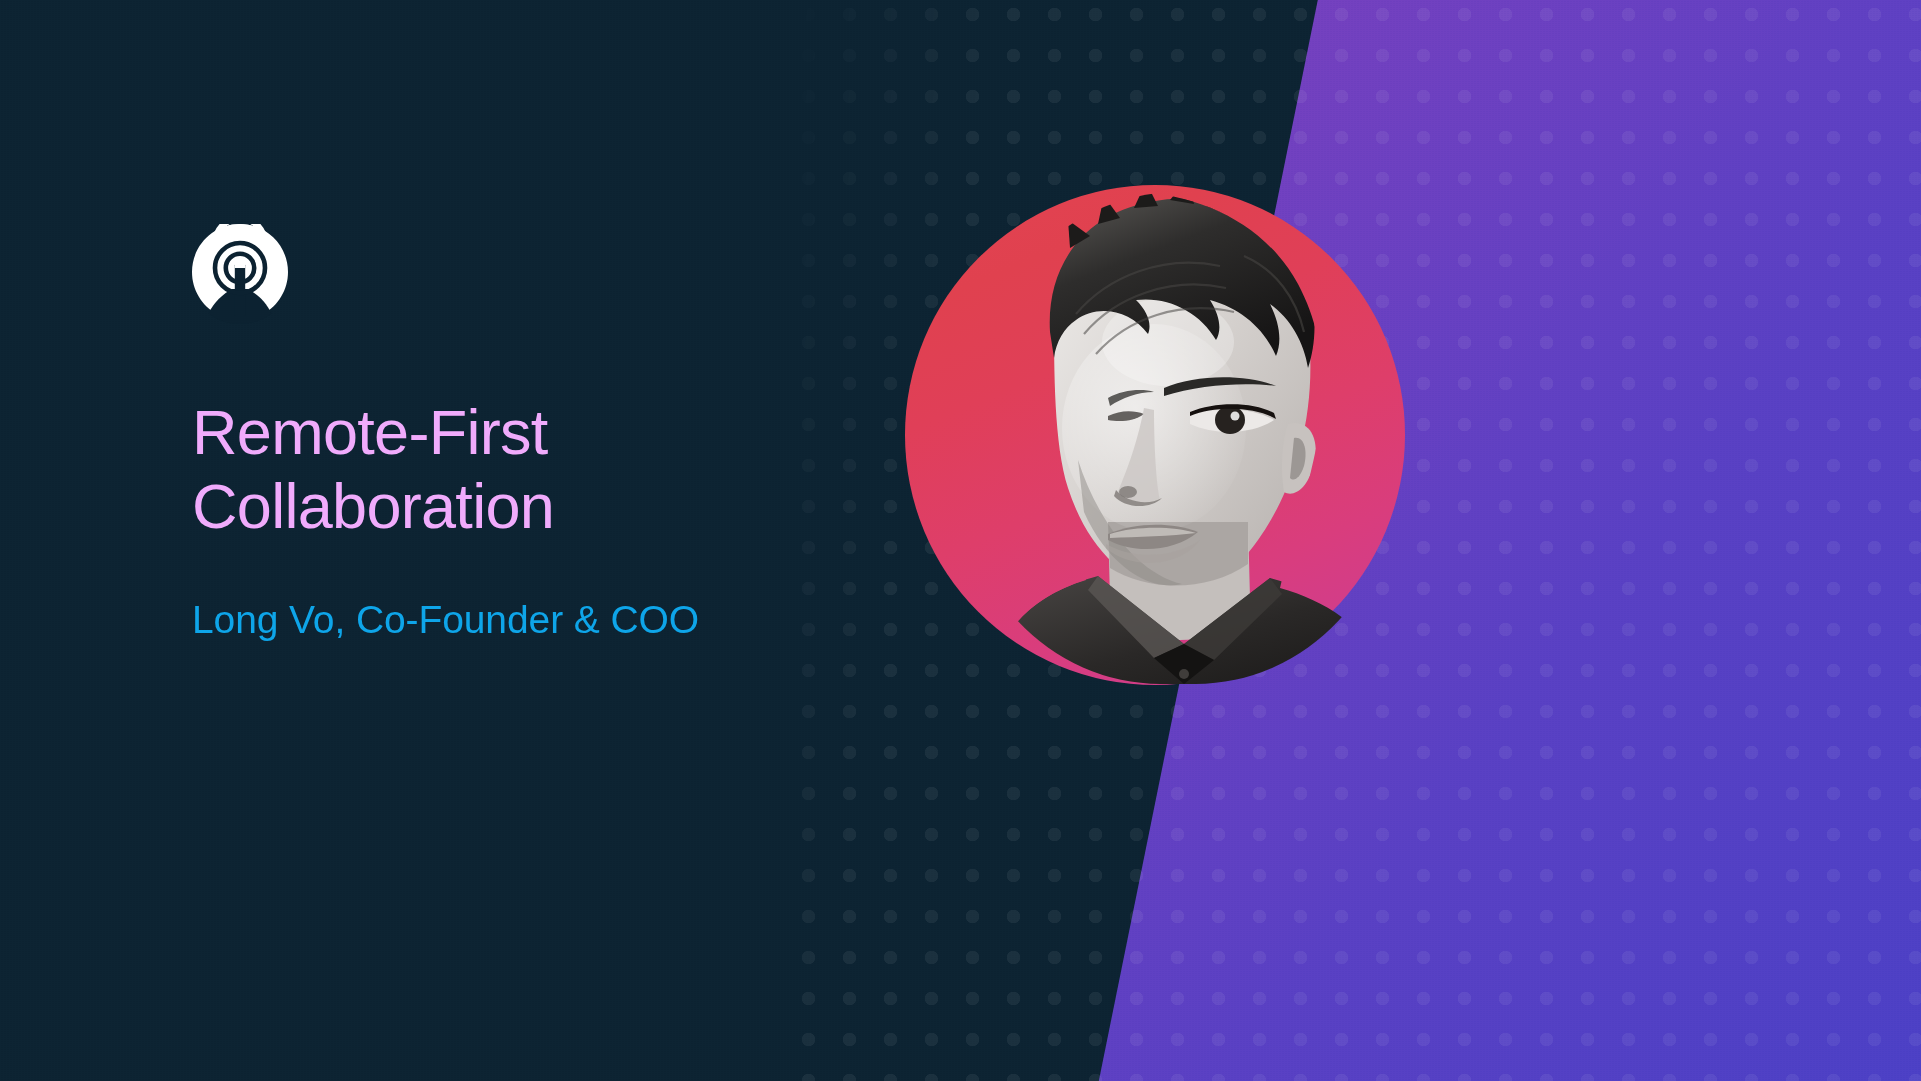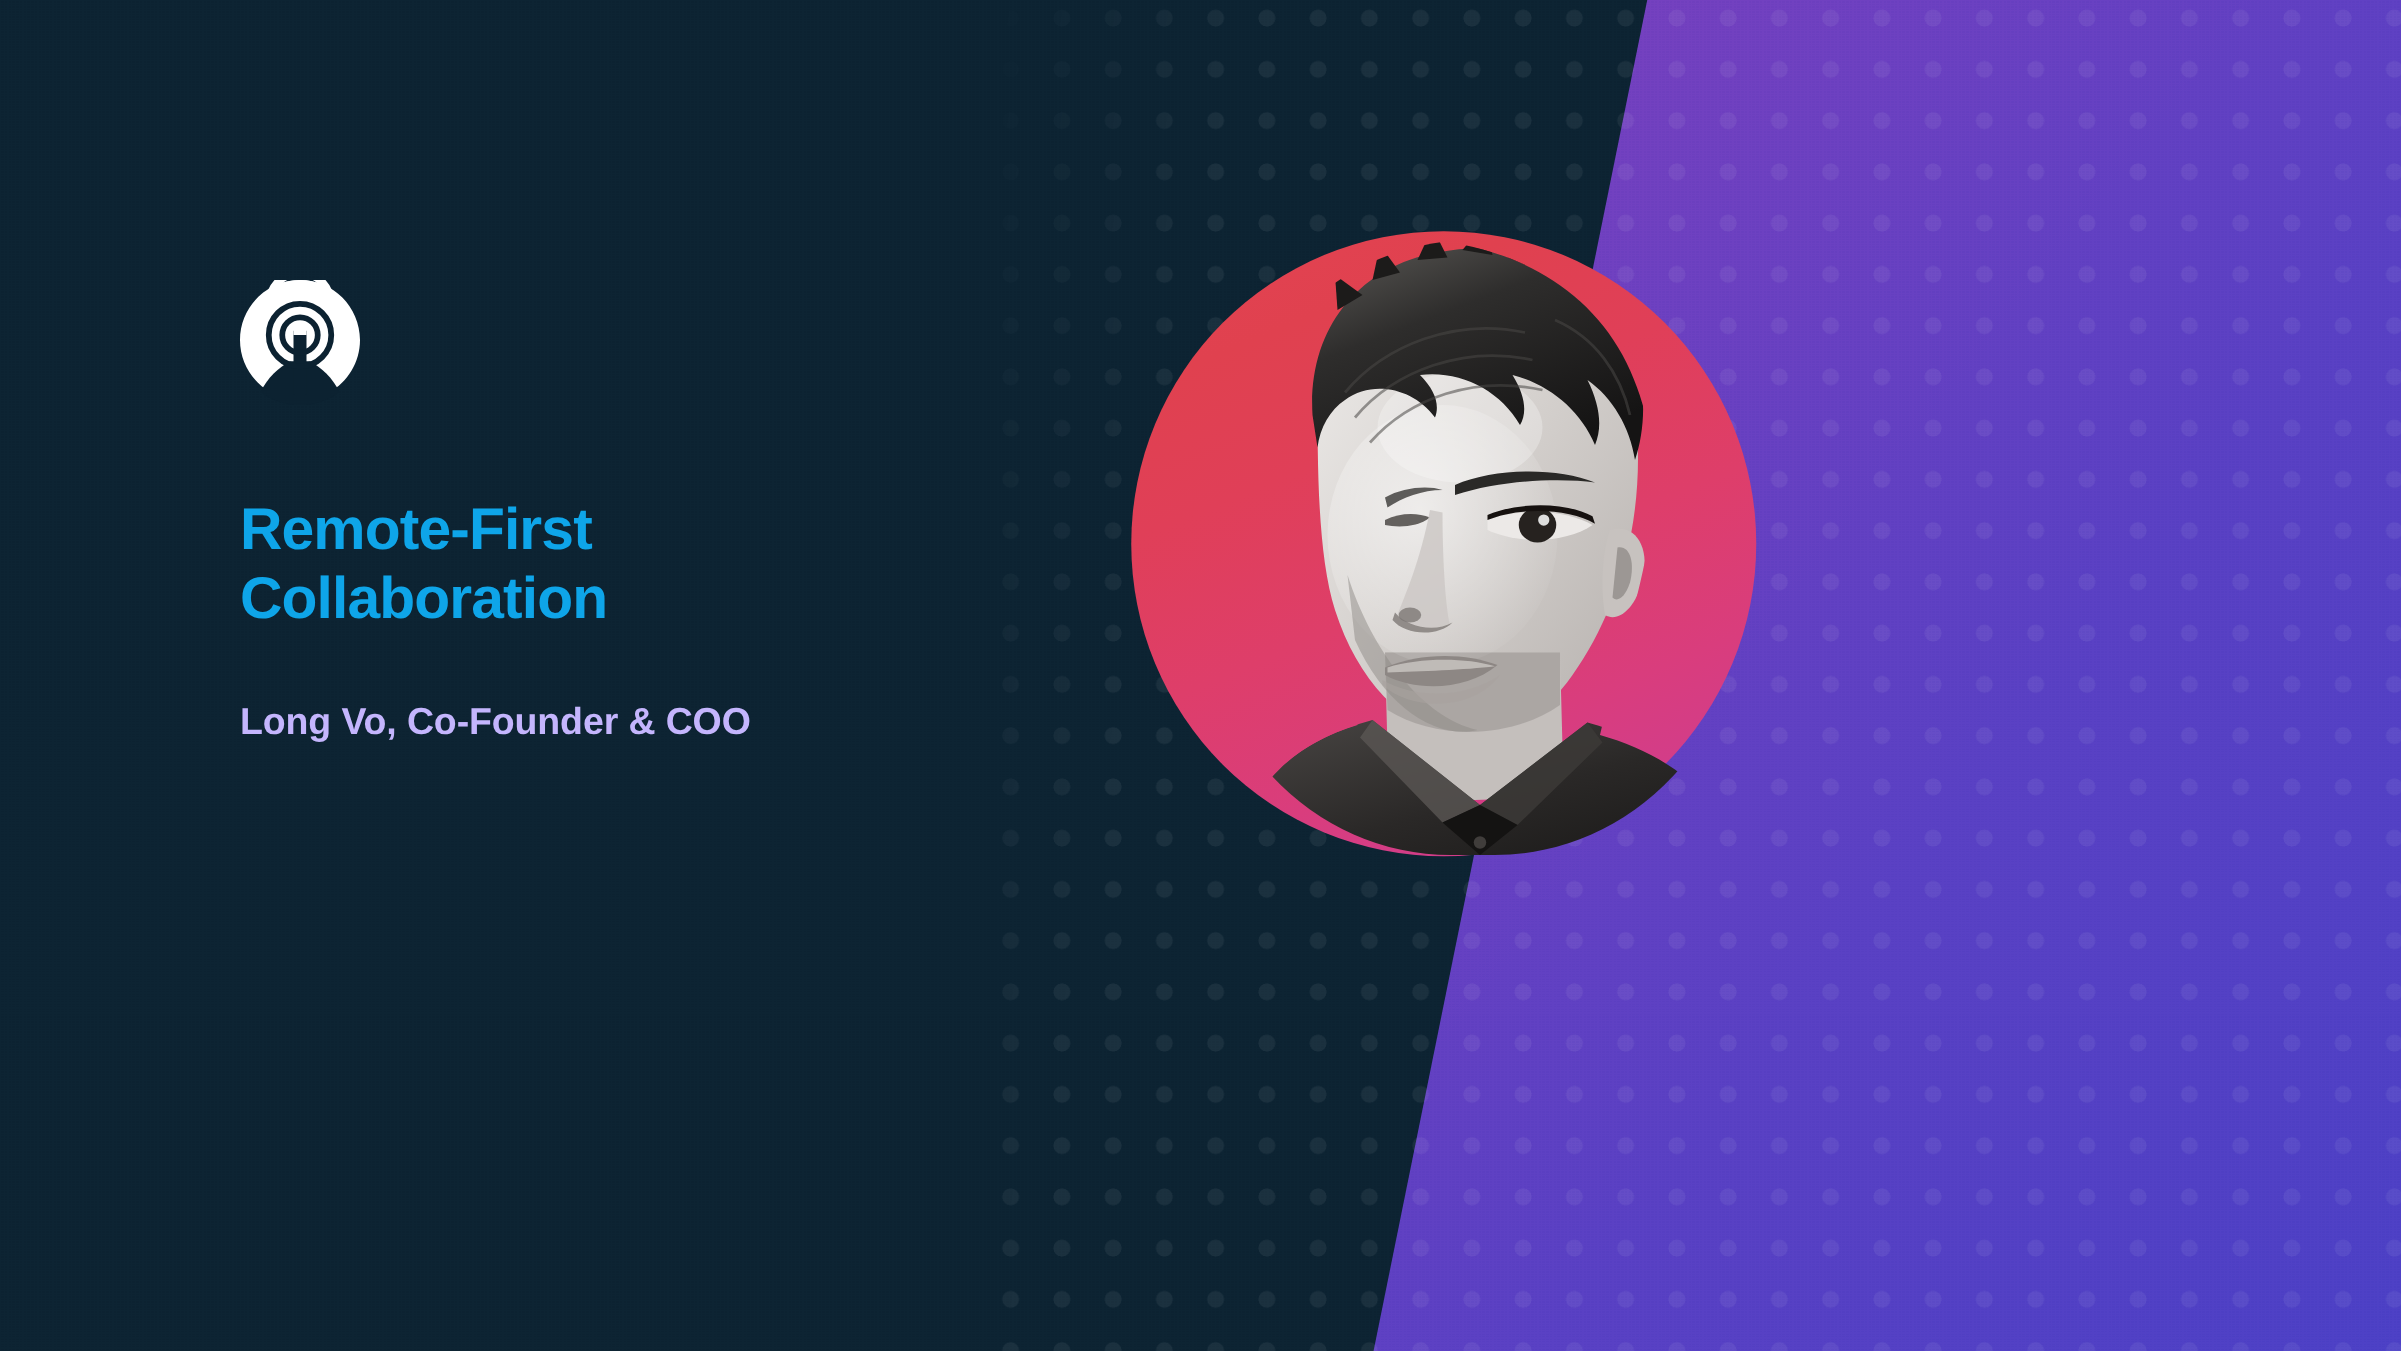--- a/index.html
+++ b/index.html
@@ -71,35 +71,35 @@
 
   .logo-mark{
     width:96px;
     height:100px;
     display:block;
     margin-bottom:72px;
   }
 
   .title{
     margin:0;
-    color:#0ea5e9;
-    font-size:47px;
+    color:#f0abfc;
+    font-size:63px;
     line-height:1.17;
-    font-weight:700;
+    font-weight:400;
     letter-spacing:-0.7px;
     white-space:pre-line;
   }
 
   .subtitle{
     margin:0;
     padding-top:52px;
-    color:#c4b5fd;
-    font-size:30px;
+    color:#0ea5e9;
+    font-size:39px;
     line-height:1.3;
-    font-weight:700;
+    font-weight:400;
     letter-spacing:-0.1px;
   }
 
   
   .portrait-wrap{
     position:absolute;
     left:905px;
     top:185px;
     width:500px;
     height:500px;

